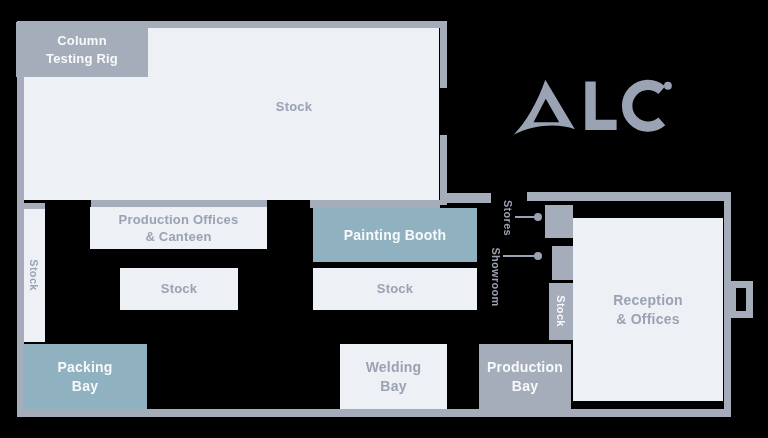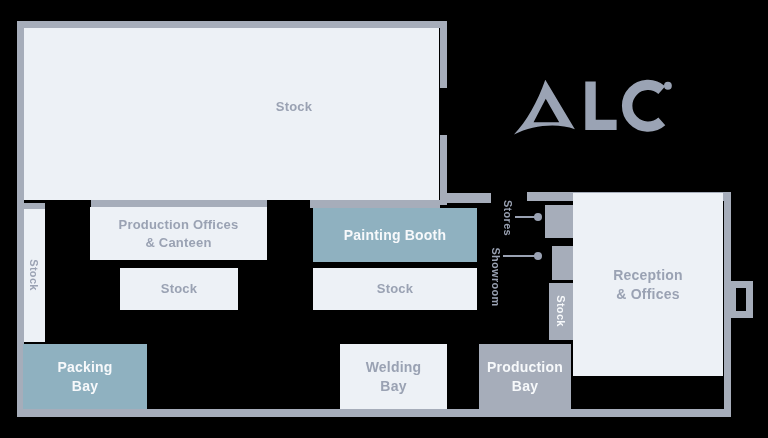--- a/index.html
+++ b/index.html
@@ -42,27 +42,31 @@
   <div class="wall" style="left:17px;top:21px;width:7px;height:396px"></div>
   <div class="wall" style="left:17px;top:21px;width:430px;height:7px"></div>
   <div class="wall" style="left:440px;top:21px;width:7px;height:67px"></div>
   <div class="wall" style="left:440px;top:135px;width:7px;height:70px"></div>
   <div class="wall" style="left:447px;top:193px;width:44px;height:10px"></div>
   <div class="wall" style="left:17px;top:409px;width:714px;height:8px"></div>
 
   <div class="floor" style="left:24px;top:28px;width:415px;height:172px"></div>
   <div class="free-lbl lbl lbl-gray" style="left:294px;top:107px">Stock</div>
 
+  <div class="graybox cbox" style="left:16px;top:22px;width:132px;height:55px">
+    <span class="lbl lbl-white">Column
+Testing Rig</span>
+  </div>
 
   <div class="wall" style="left:17px;top:203px;width:28px;height:6px"></div>
   <div class="floor" style="left:24px;top:209px;width:21px;height:133px"></div>
   <div class="vlabel vlabel-sm lbl-gray" style="left:34px;top:275px">Stock</div>
 
   <div class="wall" style="left:91px;top:200px;width:176px;height:7px"></div>
-  <div class="floor cbox" style="left:90px;top:207px;width:177px;height:53px">
+  <div class="floor cbox" style="left:90px;top:207px;width:177px;height:42px">
     <span class="lbl lbl-gray">Production Offices
 &amp; Canteen</span>
   </div>
 
   <div class="floor cbox" style="left:120px;top:268px;width:118px;height:42px">
     <span class="lbl lbl-gray">Stock</span>
   </div>
 
   <div class="wall" style="left:310px;top:200px;width:130px;height:8px"></div>
   <div class="bluebox cbox" style="left:313px;top:208px;width:164px;height:54px">
@@ -81,21 +85,21 @@
   <div class="leader" style="left:503px;top:255px;width:32px"></div>
   <div class="leader-dot" style="left:534px;top:252px"></div>
 
   <div class="graybox" style="left:545px;top:205px;width:28px;height:33px"></div>
   <div class="graybox" style="left:552px;top:246px;width:21px;height:34px"></div>
   <div class="graybox" style="left:549px;top:283px;width:24px;height:57px"></div>
   <div class="vlabel vlabel-sm lbl-white" style="left:561px;top:311px">Stock</div>
 
   <div class="wall" style="left:527px;top:192px;width:204px;height:9px"></div>
   <div class="wall" style="left:724px;top:192px;width:7px;height:225px"></div>
-  <div class="floor cbox" style="left:573px;top:193px;width:150px;height:183px">
+  <div class="floor cbox" style="left:573px;top:218px;width:150px;height:183px">
     <span class="lbl lbl-lg lbl-gray">Reception
 &amp; Offices</span>
   </div>
   <div class="door-out" style="left:729px;top:281px;width:24px;height:37px"></div>
 
   <div class="bluebox cbox" style="left:23px;top:344px;width:124px;height:65px">
     <span class="lbl lbl-lg lbl-white">Packing
 Bay</span>
   </div>
   <div class="floor cbox" style="left:340px;top:344px;width:107px;height:65px">

